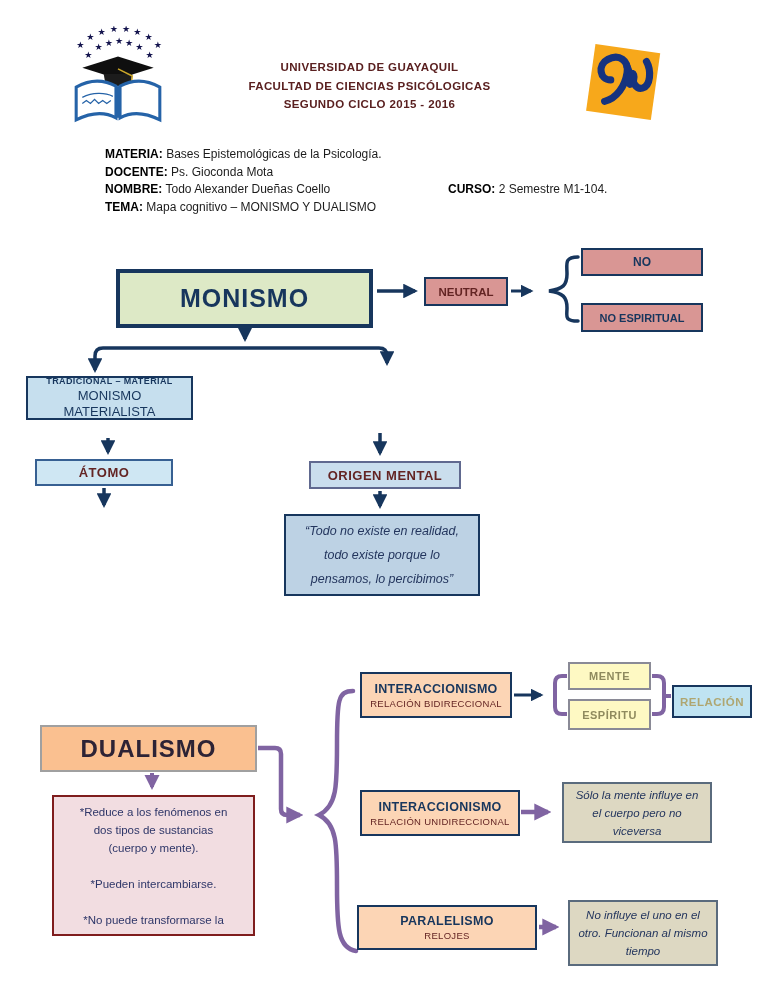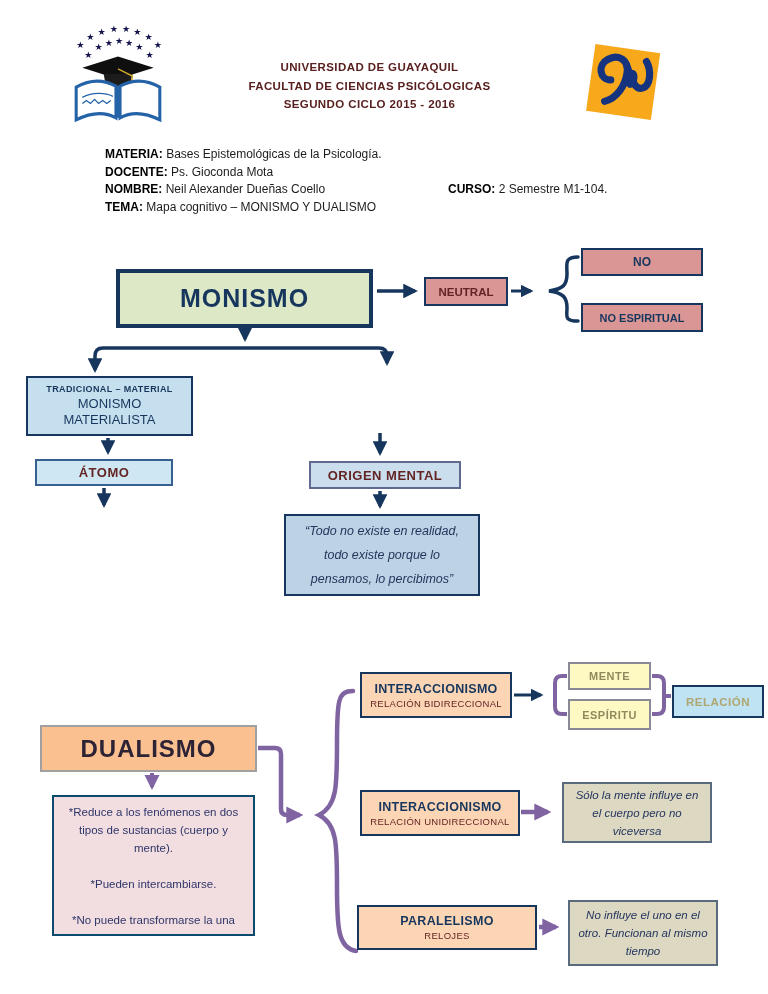--- a/index.html
+++ b/index.html
@@ -17,49 +17,49 @@
   .info .lbl{font-weight:bold;color:#000;}
   .curso{position:absolute;left:343px;top:35px;white-space:nowrap;}
   
   .monismo-root{left:116px;top:269px;width:257px;height:59px;background:#dde9c6;
         border:4px solid #17365d;color:#17365d;font-weight:bold;font-size:25px;letter-spacing:1px;}
   .pink{background:#d99694;border:2px solid #17365d;}
   .neutral{left:424px;top:277px;width:84px;height:29px;color:#632423;font-weight:bold;font-size:11.5px;}
   .no-box{left:581px;top:248px;width:122px;height:28px;color:#17365d;font-weight:bold;font-size:12px;}
   .noesp-box{left:581px;top:303px;width:122px;height:29px;color:#17365d;font-weight:bold;font-size:11px;}
   .bluebig{background:#c6dfee;border:2.5px solid #17365d;color:#17365d;}
-  .trad{left:26px;top:376px;width:167px;height:60px;}
+  .trad{left:26px;top:376px;width:167px;height:44px;}
   .ideal{left:297px;top:371px;width:170px;height:60px;}
   .bluebig .sub{font-weight:bold;font-size:9px;letter-spacing:.4px;}
   .bluebig .ttl{font-weight:normal;font-size:13px;line-height:16px;margin-top:2px;width:130px;}
   .atomo{left:35px;top:459px;width:138px;height:27px;background:#cfe7f3;border:2px solid #376092;
          color:#632423;font-weight:bold;font-size:13px;letter-spacing:.5px;}
   .origen{left:309px;top:461px;width:152px;height:28px;background:#cadeed;border:2px solid #60698f;
          color:#632423;font-weight:bold;font-size:13px;letter-spacing:.5px;}
   .quoteL{left:30px;top:513px;width:150px;height:64px;background:#cde9f6;border:2px solid #17365d;
           color:#24365e;font-style:italic;font-size:11px;line-height:19px;padding:2px 6px;}
   .quoteR{left:284px;top:514px;width:196px;height:82px;background:#bdd2e4;border:2px solid #17365d;
           color:#24365e;font-style:italic;font-size:12.5px;line-height:24px;padding:7px 8px;}
   
   .dualismo-root{left:40px;top:725px;width:217px;height:47px;background:#fac090;border:2px solid #a0a0a0;
         color:#2d2335;font-weight:bold;font-size:24px;letter-spacing:1px;}
-  .dualnotes{left:52px;top:795px;width:203px;height:141px;background:#f2dde1;border:2px solid #0c4a6e;
-        color:#2e3668;font-size:11.5px;line-height:18px;padding:6px 13px;overflow:hidden;
+  .dualnotes{left:52px;top:795px;width:203px;height:141px;background:#f2dde1;border:2px solid #7f1d1d;
+        color:#2e3668;font-size:11.5px;line-height:18px;padding:6px 24px;overflow:hidden;
         display:block;text-align:center;}
   .dualnotes p{margin:0 0 18px 0;}
   .peach{background:#fcd5b5;border:2px solid #17365d;}
   .peach .ttl{color:#17365d;font-weight:bold;font-size:12.5px;letter-spacing:.3px;}
   .peach .sub{color:#632423;font-size:9.5px;margin-top:2px;letter-spacing:.3px;}
   .interac{left:360px;top:672px;width:152px;height:46px;}
   .epifen{left:360px;top:790px;width:160px;height:46px;}
   .paralel{left:357px;top:905px;width:180px;height:45px;}
   .tanbox{background:#fef9c3;border:2px solid #8a8a96;color:#8f8a5e;font-weight:bold;font-size:11px;letter-spacing:.5px;}
   .mente{left:568px;top:662px;width:83px;height:28px;}
   .espiritu{left:568px;top:699px;width:83px;height:31px;}
-  .relacion{left:672px;top:685px;width:92px;height:33px;background:#bfe3f2;border:2px solid #17365d;
+  .relacion{left:672px;top:685px;width:80px;height:33px;background:#bfe3f2;border:2px solid #17365d;
             color:#afa671;font-weight:bold;font-size:11.5px;letter-spacing:.5px;}
   .tannote{background:#ddd8c2;border:2px solid #5a6b7d;color:#24365e;font-style:italic;
            font-size:11.5px;line-height:18px;padding:16px 6px;}
   .tannote1{left:562px;top:782px;width:150px;height:61px;}
   .tannote2{left:568px;top:900px;width:150px;height:66px;}
 </style>
 </head>
 <body>
 
 <div class="canvas">
@@ -152,21 +152,21 @@
     <div>
       <span class="lbl">MATERIA:</span>
       <span>Bases Epistemológicas de la Psicología.</span>
     </div>
     <div>
       <span class="lbl">DOCENTE:</span>
       <span>Ps. Gioconda Mota</span>
     </div>
     <div>
       <span class="lbl">NOMBRE:</span>
-      <span>Neil Alexander Dueñas Coello</span>
+      <span>Todo Alexander Dueñas Coello</span>
       <span class="curso">
         <span class="lbl">CURSO:</span>
         <span>2 Semestre M1-104.</span>
       </span>
     </div>
     <div>
       <span class="lbl">TEMA:</span>
       <span>Mapa cognitivo – MONISMO Y DUALISMO</span>
     </div>
   </div>

